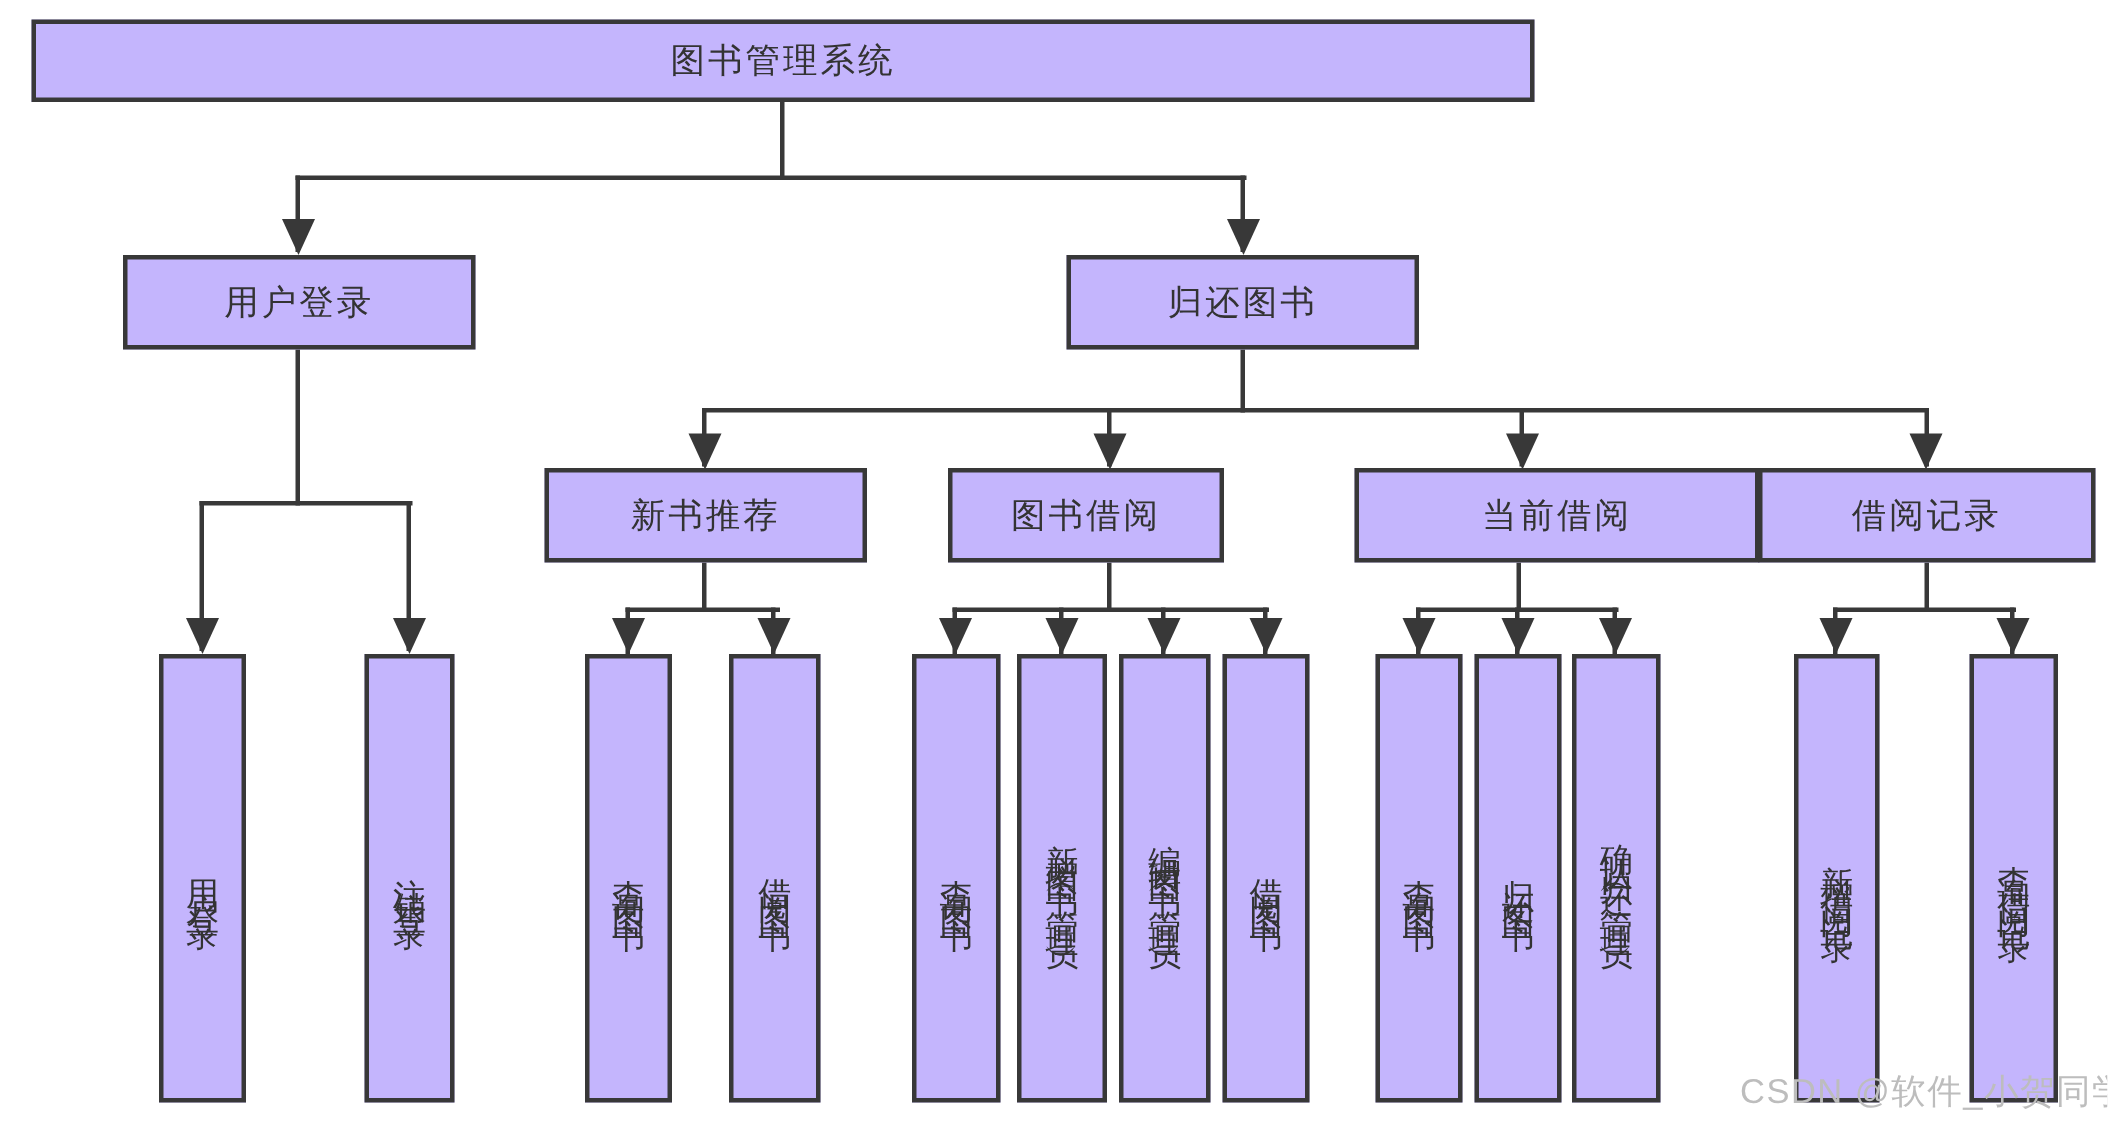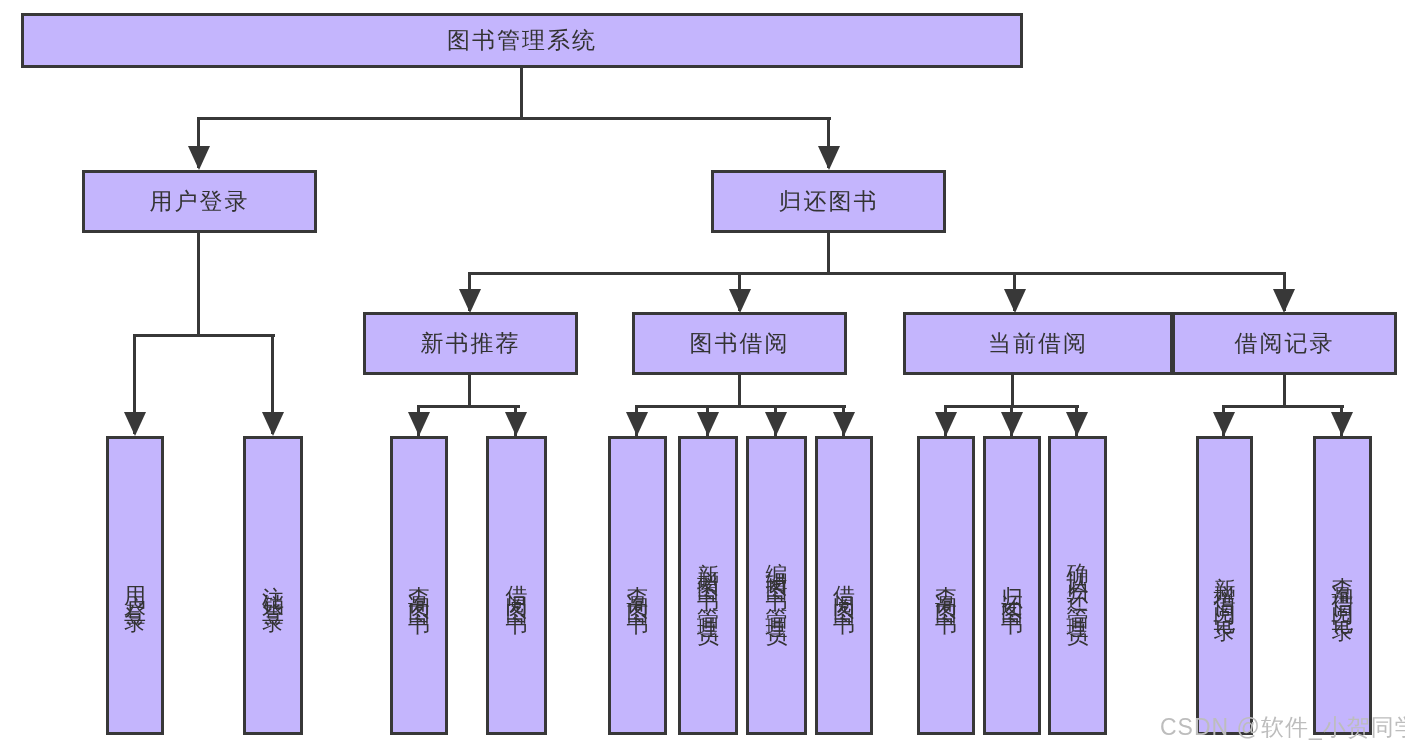--- a/index.html
+++ b/index.html
@@ -100,21 +100,21 @@
   <div class="box" style="left:82px;top:170px;width:235px;height:63px">
     <span class="hlabel">用户登录</span>
   </div>
   <div class="box" style="left:711px;top:170px;width:235px;height:63px">
     <span class="hlabel">归还图书</span>
   </div>
 
   <div class="box" style="left:363px;top:312px;width:215px;height:63px">
     <span class="hlabel">新书推荐</span>
   </div>
-  <div class="box" style="left:632px;top:312px;width:215px;height:63px">
+  <div class="box" style="left:632px;top:312px;width:184px;height:63px">
     <span class="hlabel">图书借阅</span>
   </div>
   <div class="box" style="left:903px;top:312px;width:270px;height:63px">
     <span class="hlabel">当前借阅</span>
   </div>
   <div class="box" style="left:1172px;top:312px;width:225px;height:63px">
     <span class="hlabel">借阅记录</span>
   </div>
 
   <div class="box vbox" style="left:106px;top:436px;width:58px;height:299px">

